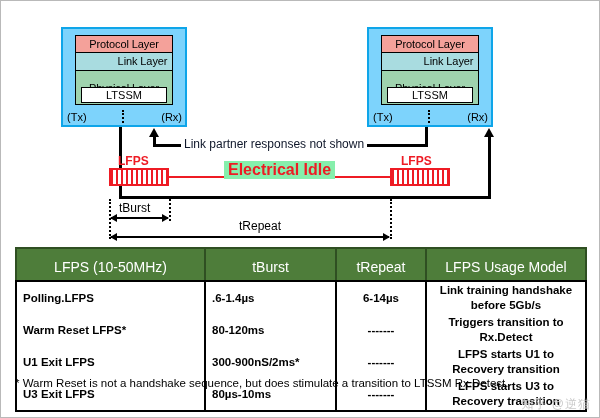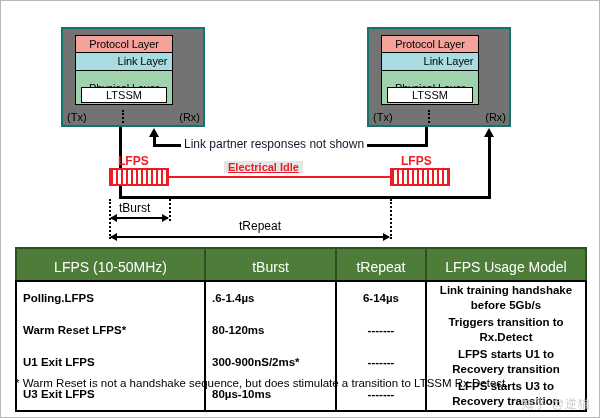--- a/index.html
+++ b/index.html
@@ -17,23 +17,23 @@
     background: #ffffff;
     border: 1px solid #b9b9b9;
     box-sizing: border-box;
     overflow: hidden;
   }
 
   
   .stack {
     position: absolute;
     box-sizing: border-box;
-    border: 2px solid #0f766e;
-    background: #737373;
-    width: 144px;
+    border: 2px solid #0ea5e9;
+    background: #7dd3fc;
+    width: 126px;
     height: 100px;
   }
   .stack.left  { left: 60px;  top: 26px; }
   .stack.right { left: 366px; top: 26px; }
 
   .layer-col {
     position: absolute;
     left: 12px;
     top: 6px;
     width: 98px;
@@ -133,27 +133,26 @@
   }
   .lfps-label {
     position: absolute;
     font-size: 12px;
     font-weight: bold;
     color: #ee1b24;
     white-space: nowrap;
   }
   .eidle-label {
     position: absolute;
-    font-size: 11px;
+    font-size: 16px;
     font-weight: bold;
     color: #ee1b24;
     white-space: nowrap;
-    background: #e5e5e5;
+    background: #86efac;
     padding: 0 4px;
-    text-decoration: underline;
   }
 
   
   .dimline {
     position: absolute;
     border-left: 2px dotted #000000;
     width: 0;
   }
   .dimarrow {
     position: absolute;

